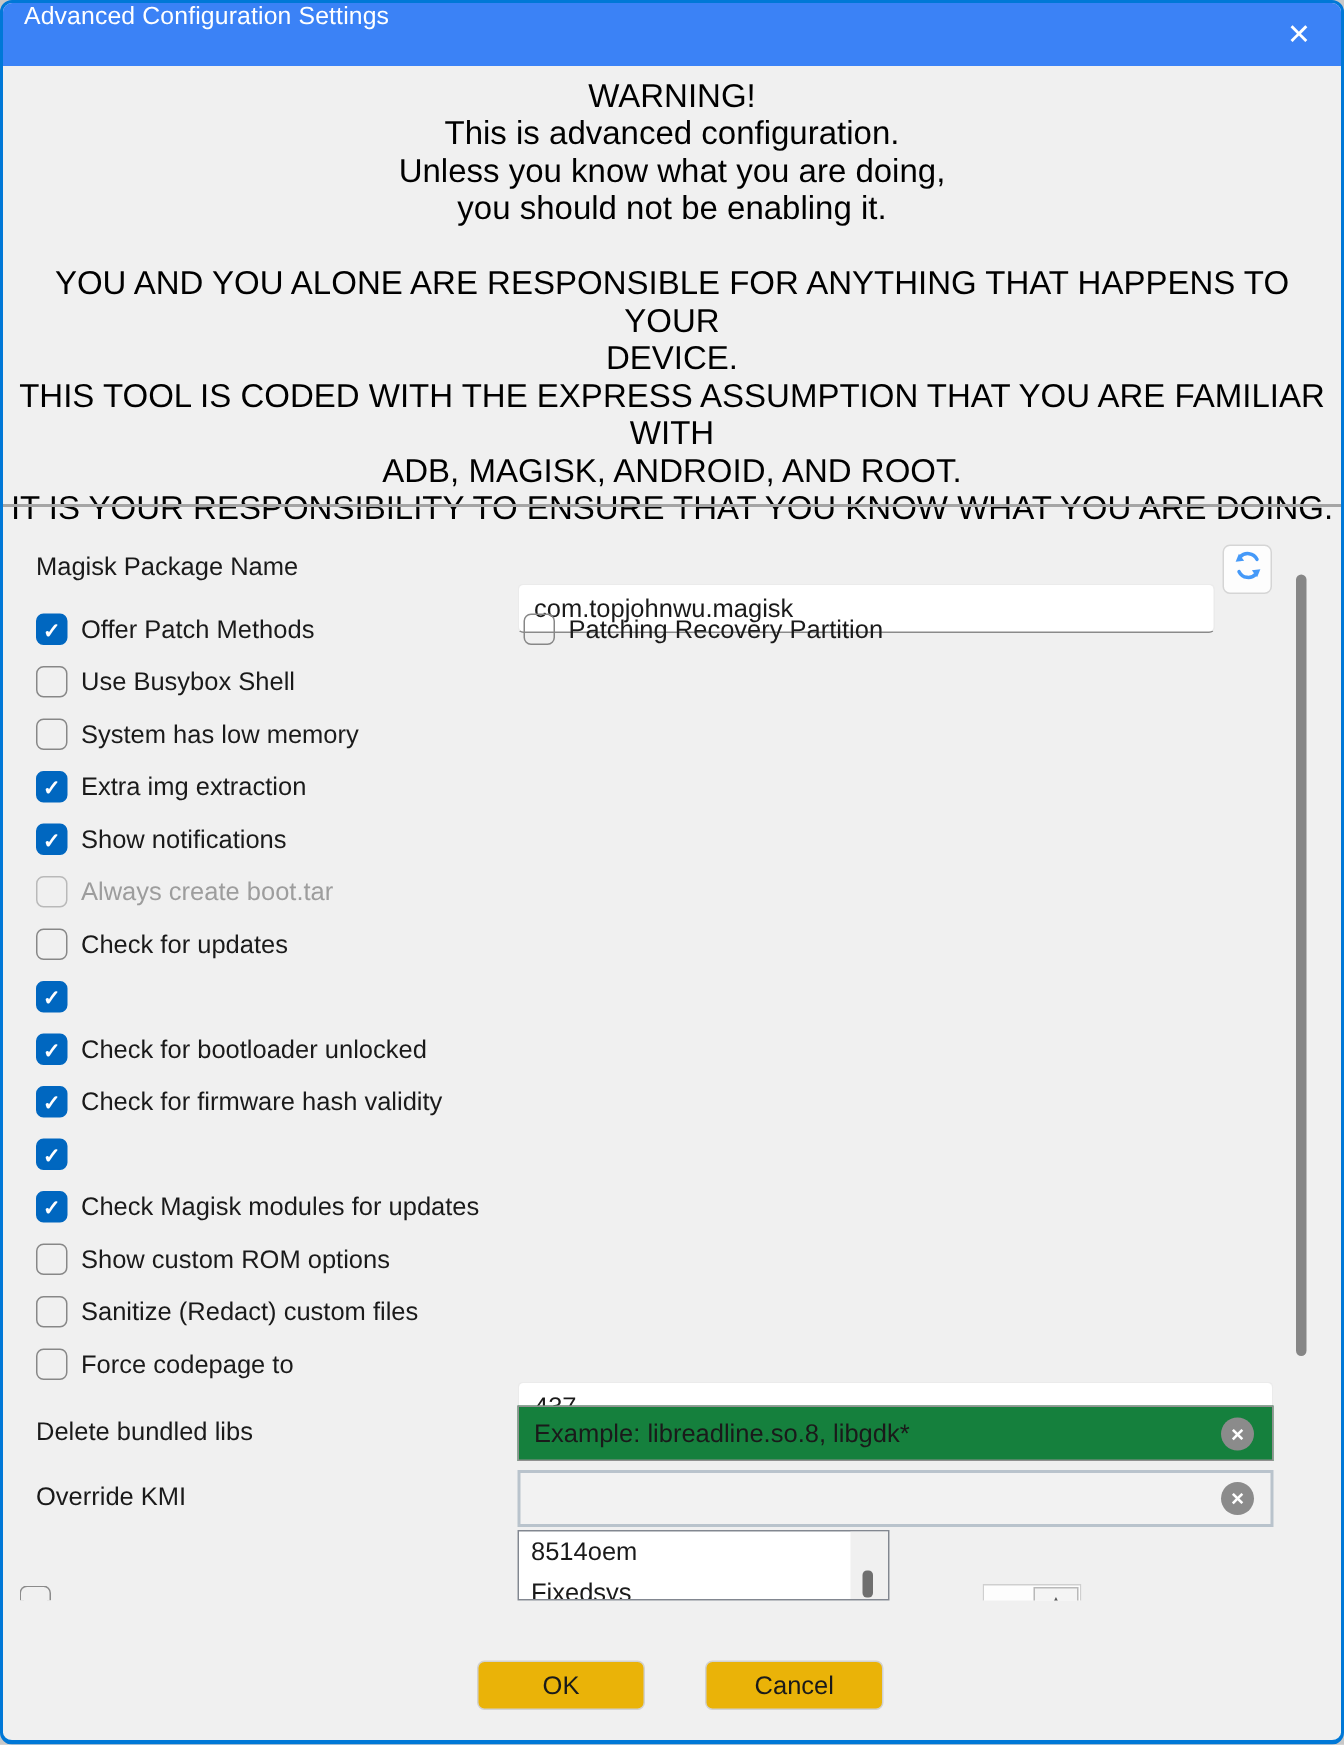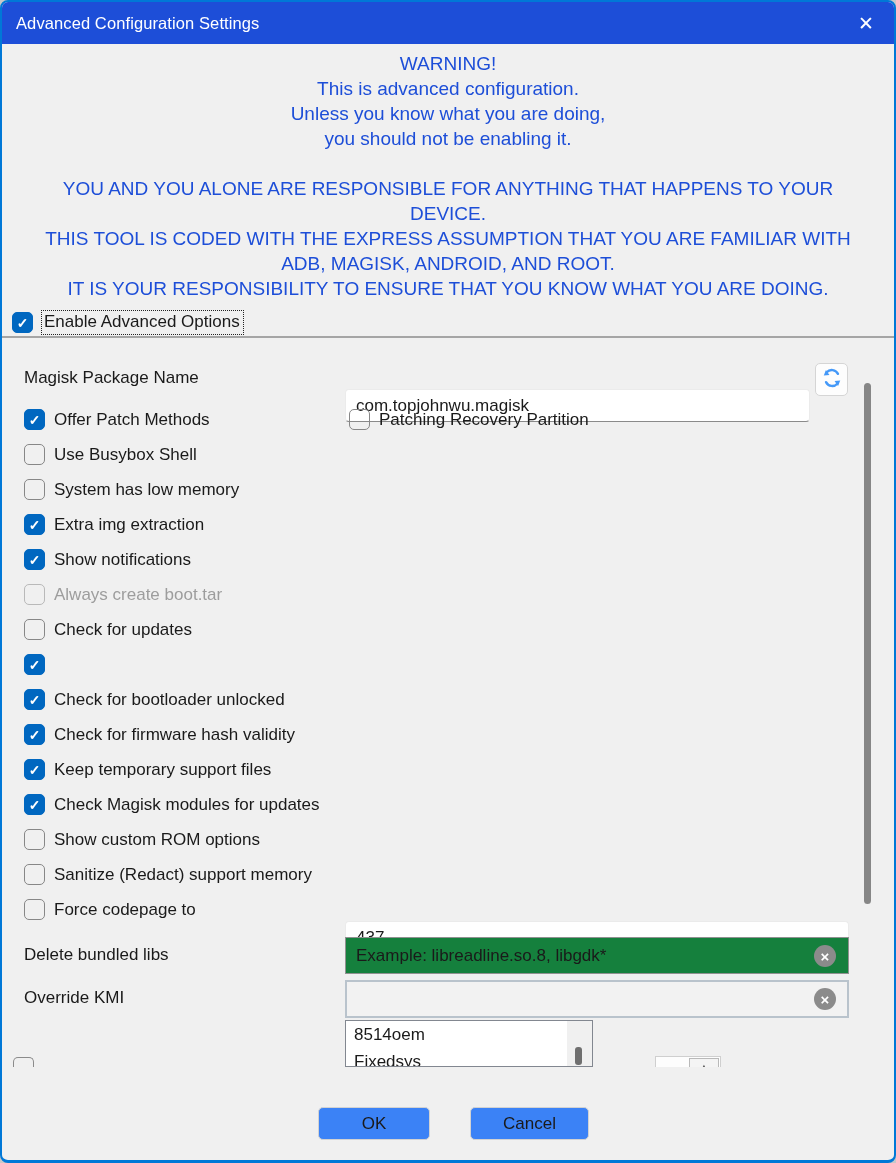--- a/index.html
+++ b/index.html
@@ -6,32 +6,32 @@
   html,body { background:#c8c8c8; }
   body { font-family:"Liberation Sans", sans-serif; }
 
   .window{
     position:relative; width:896px; height:1163px;
     border:2px solid #0078d7; border-bottom-width:3px;
     border-radius:8px; overflow:hidden; background:#f0f0f0;
   }
   .titlebar{
     position:absolute; top:0; left:0; right:0; height:42px;
-    background:#1d4ed8; color:#fff; display:flex; align-items:center;
+    background:#3b82f6; color:#fff; display:flex; 
   }
   .titlebar .title{ margin-left:14px; font-size:16.5px; letter-spacing:.1px; }
   .close-btn{
     position:absolute; right:8px; top:0; width:40px; height:42px;
     display:flex; align-items:center; justify-content:center;
     color:#fff; font-size:19px; font-weight:300; cursor:default;
   }
 
   .warning{
     position:absolute; top:49px; left:0; right:0;
-    text-align:center; color:#1d4ed8; font-size:19px; line-height:25px;
+    text-align:center; color:#000000; font-size:22px; line-height:25px;
   }
   .warning .wline{ min-height:25px; }
 
   
   .cbrow{ display:flex; align-items:center; height:35px; padding-left:10px; }
   .cb{
     width:21px; height:21px; border:1px solid #878787; border-radius:5px;
     background:transparent; flex:0 0 auto; position:relative;
   }
   .cb.on{ background:#0067c0; border-color:#0067c0; }
@@ -98,21 +98,21 @@
     background:#f4f4f4; border:1px solid #b9b9b9; text-align:center;
     font-size:9px; color:#555; line-height:16px;
   }
 
   .partial-cb{
     position:absolute; left:11px; top:1055px; width:21px; height:10px;
     border:1px solid #8b8b8b; border-bottom:none; border-radius:5px 5px 0 0;
   }
 
   .btn{
-    position:absolute; height:33px; background:#3b82f6; border:1px solid #d2d2d2;
+    position:absolute; height:33px; background:#eab308; border:1px solid #d2d2d2;
     border-radius:5px; font-size:17px; color:#1a1a1a;
     display:flex; align-items:center; justify-content:center;
     font-family:"Liberation Sans", sans-serif;
   }
   .btn-ok{ left:316px; top:1105px; width:112px; }
   .btn-cancel{ left:468px; top:1105px; width:119px; }
 </style>
 </head>
 <body>
 
@@ -129,26 +129,20 @@
       <div class="wline">Unless you know what you are doing,</div>
       <div class="wline">you should not be enabling it.</div>
       <div class="wline"></div>
       <div class="wline">YOU AND YOU ALONE ARE RESPONSIBLE FOR ANYTHING THAT HAPPENS TO YOUR</div>
       <div class="wline">DEVICE.</div>
       <div class="wline">THIS TOOL IS CODED WITH THE EXPRESS ASSUMPTION THAT YOU ARE FAMILIAR WITH</div>
       <div class="wline">ADB, MAGISK, ANDROID, AND ROOT.</div>
       <div class="wline">IT IS YOUR RESPONSIBILITY TO ENSURE THAT YOU KNOW WHAT YOU ARE DOING.</div>
     </div>
 
-  <div class="enable-row">
-    <label class="cbrow">
-      <span class="cb on"></span>
-      <span class="cbl">Enable Advanced Options</span>
-    </label>
-  </div>
 
   <div class="separator"></div>
 
   <div class="field-label" style="left:22px; top:366px;">Magisk Package Name</div>
   <div class="textbox" style="left:343px; top:361px; width:465px; height:33px;">
     <span>com.topjohnwu.magisk</span>
   </div>
   <div class="iconbtn" style="left:813px; top:361px;">
     <span>
       <svg width="22" height="22" viewBox="0 0 24 24">
@@ -204,33 +198,32 @@
       <label class="cbrow">
         <span class="cb on"></span>
         <span class="cbl">Check for bootloader unlocked</span>
       </label>
       <label class="cbrow">
         <span class="cb on"></span>
         <span class="cbl">Check for firmware hash validity</span>
       </label>
       <label class="cbrow">
         <span class="cb on"></span>
-        <span class="cbl">Keep temporary support files</span>
       </label>
       <label class="cbrow">
         <span class="cb on"></span>
         <span class="cbl">Check Magisk modules for updates</span>
       </label>
       <label class="cbrow">
         <span class="cb"></span>
         <span class="cbl">Show custom ROM options</span>
       </label>
       <label class="cbrow">
         <span class="cb"></span>
-        <span class="cbl">Sanitize (Redact) support memory</span>
+        <span class="cbl">Sanitize (Redact) custom files</span>
       </label>
       <label class="cbrow">
         <span class="cb"></span>
         <span class="cbl">Force codepage to</span>
       </label>
     </div>
 
   <div class="textbox" style="left:343px; top:893px; width:504px; height:33px;align-items:center;">
     <span>437</span>
   </div>

